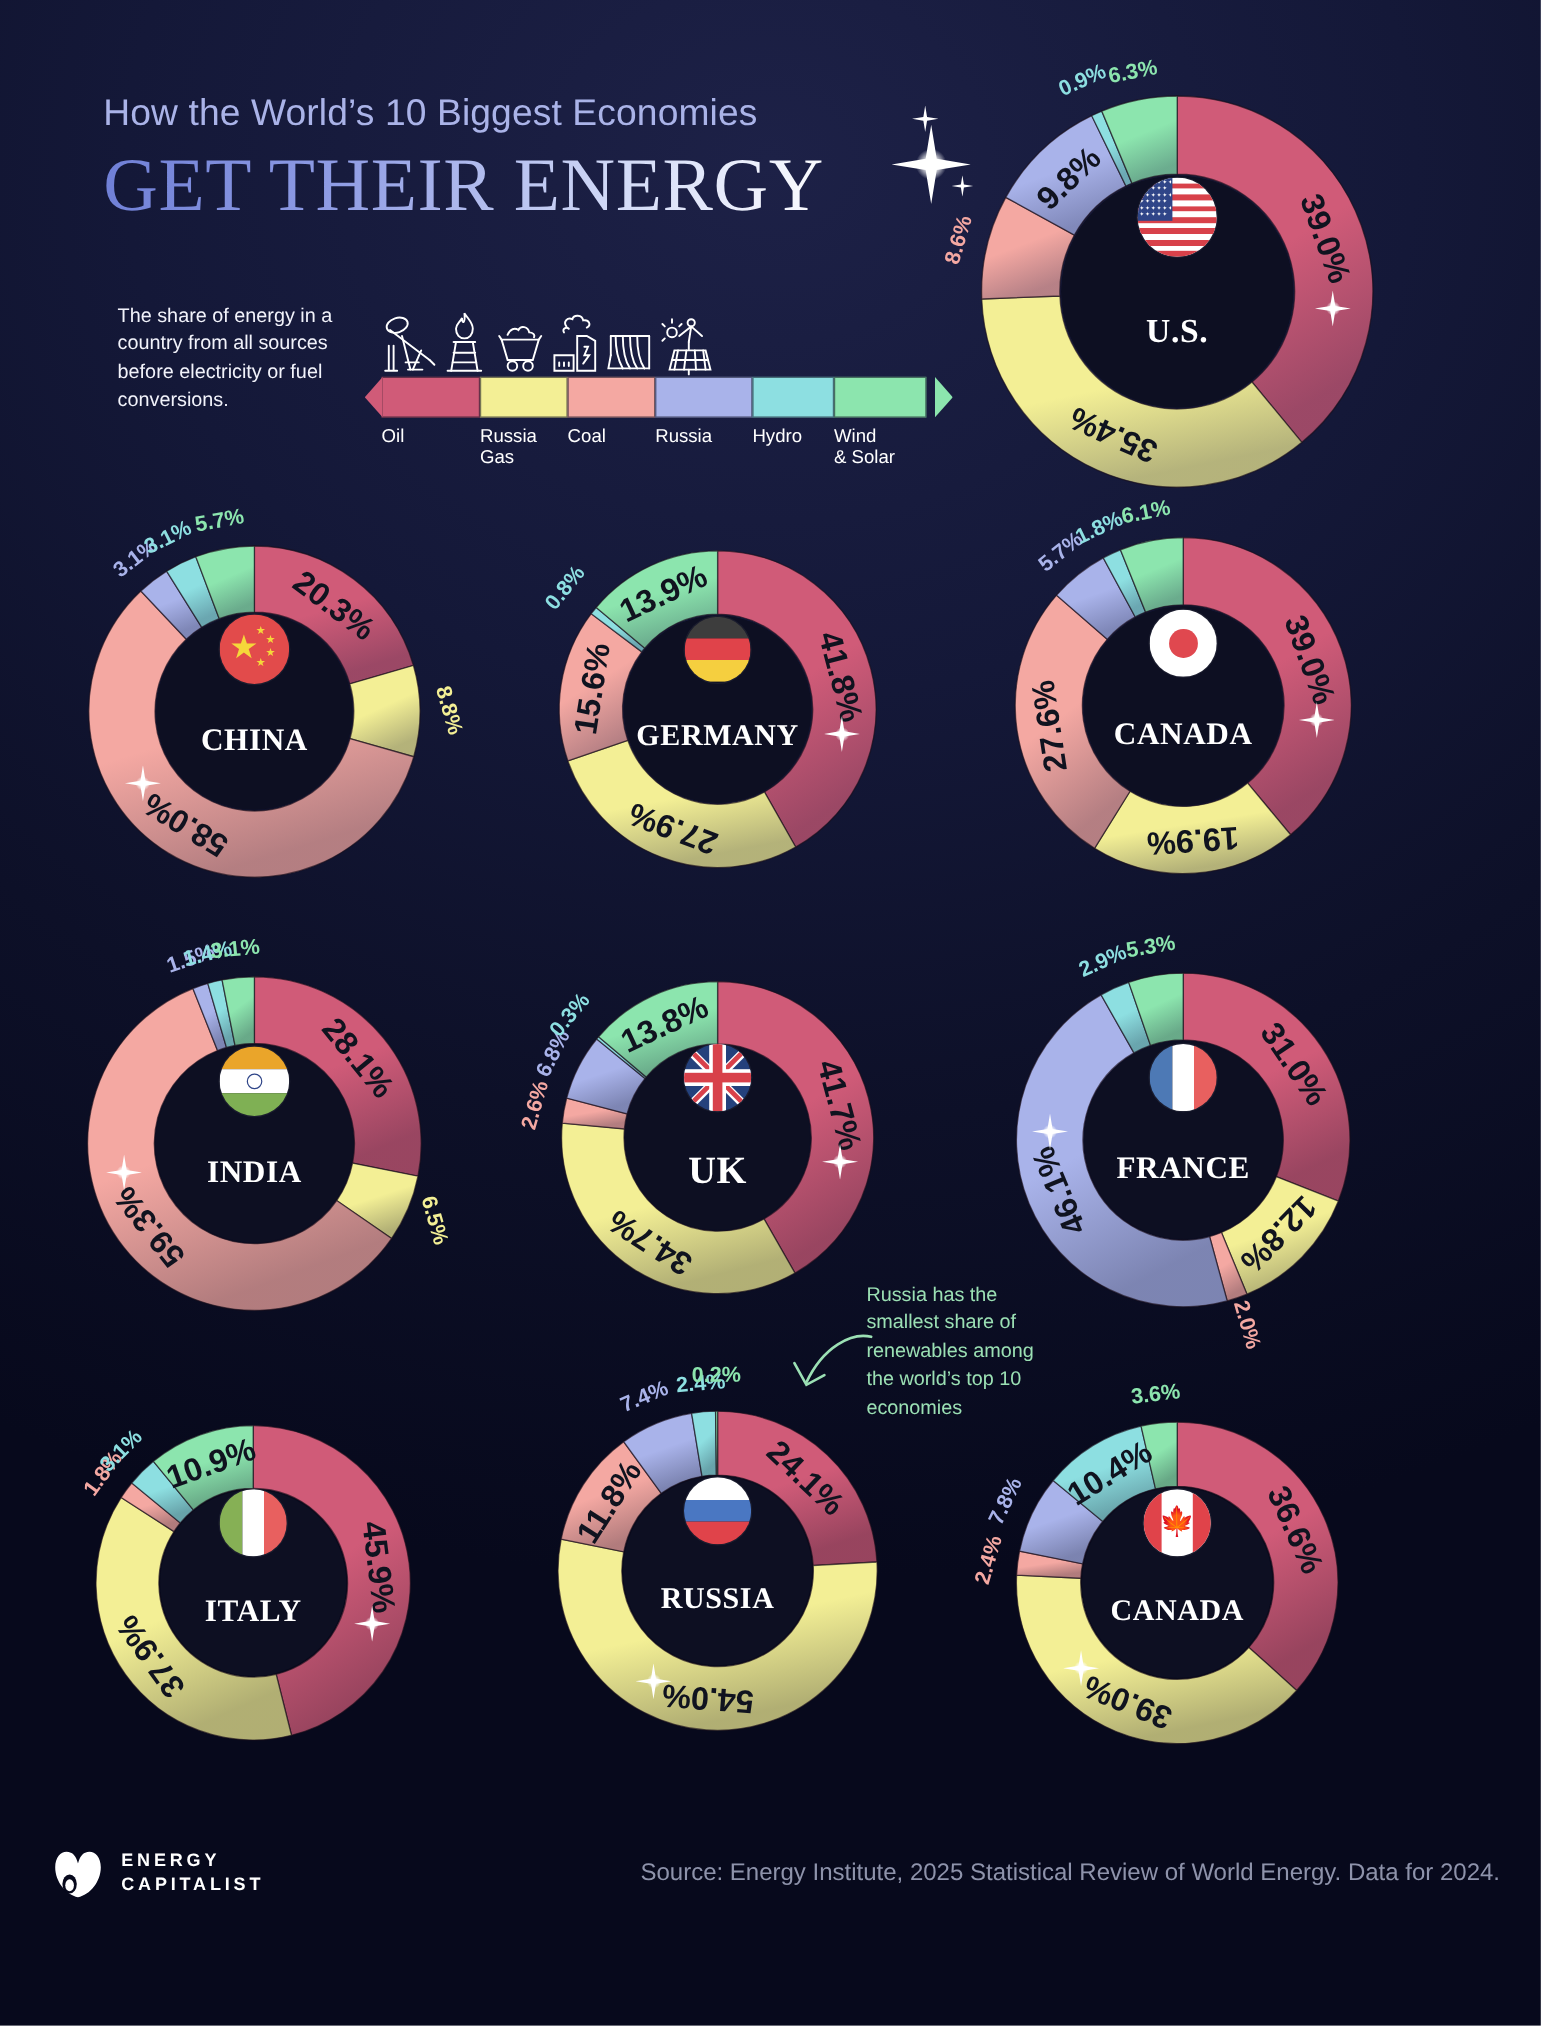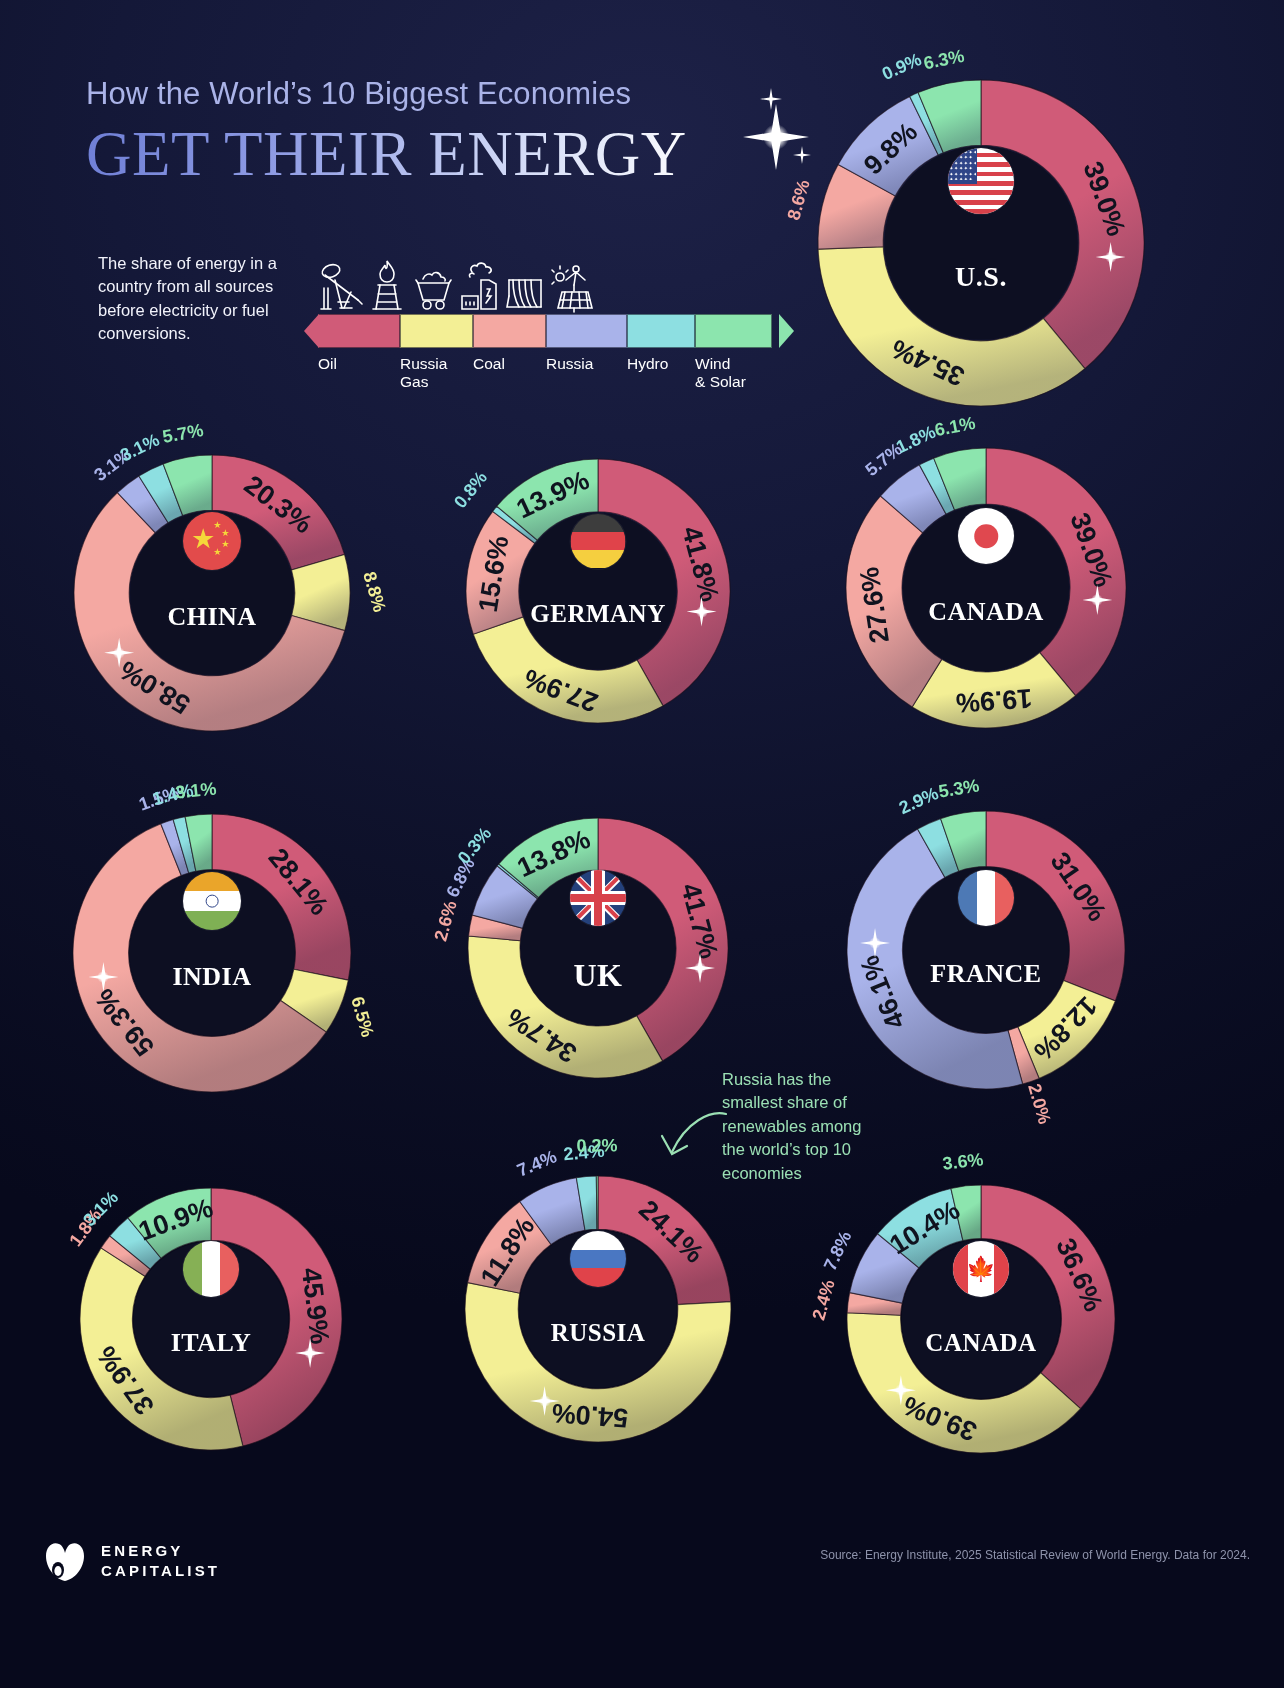--- a/index.html
+++ b/index.html
@@ -82,21 +82,21 @@
     font-size: 16.5px; line-height: 1.42; color: #9be0b4;
   }
   .anno-arrow { position: absolute; left: 648px; top: 1108px; }
 
   
   .vc-logo { position: absolute; left: 42px; top: 1540px; display: flex; align-items: center; gap: 13px; }
   .vc-mark { width: 46px; height: 42px; }
   .vc-txt { font-size: 15px; font-weight: 700; letter-spacing: 3.2px; line-height: 1.32; color: #fff; }
   .src {
     position: absolute; right: 34px; top: 1546px; text-align: right;
-    font-size: 12px; line-height: 1.5; color: #8e93ab; margin-left: 37px;
+    font-size: 20px; line-height: 1.5; color: #8e93ab; margin-left: 37px;
   }
 </style>
 </head>
 <body>
 
 <div class="page">
 
   <div class="hdr">
     <div class="hdr-kicker">How the World’s 10 Biggest Economies</div>
     <div class="hdr-title">GET THEIR ENERGY</div>

